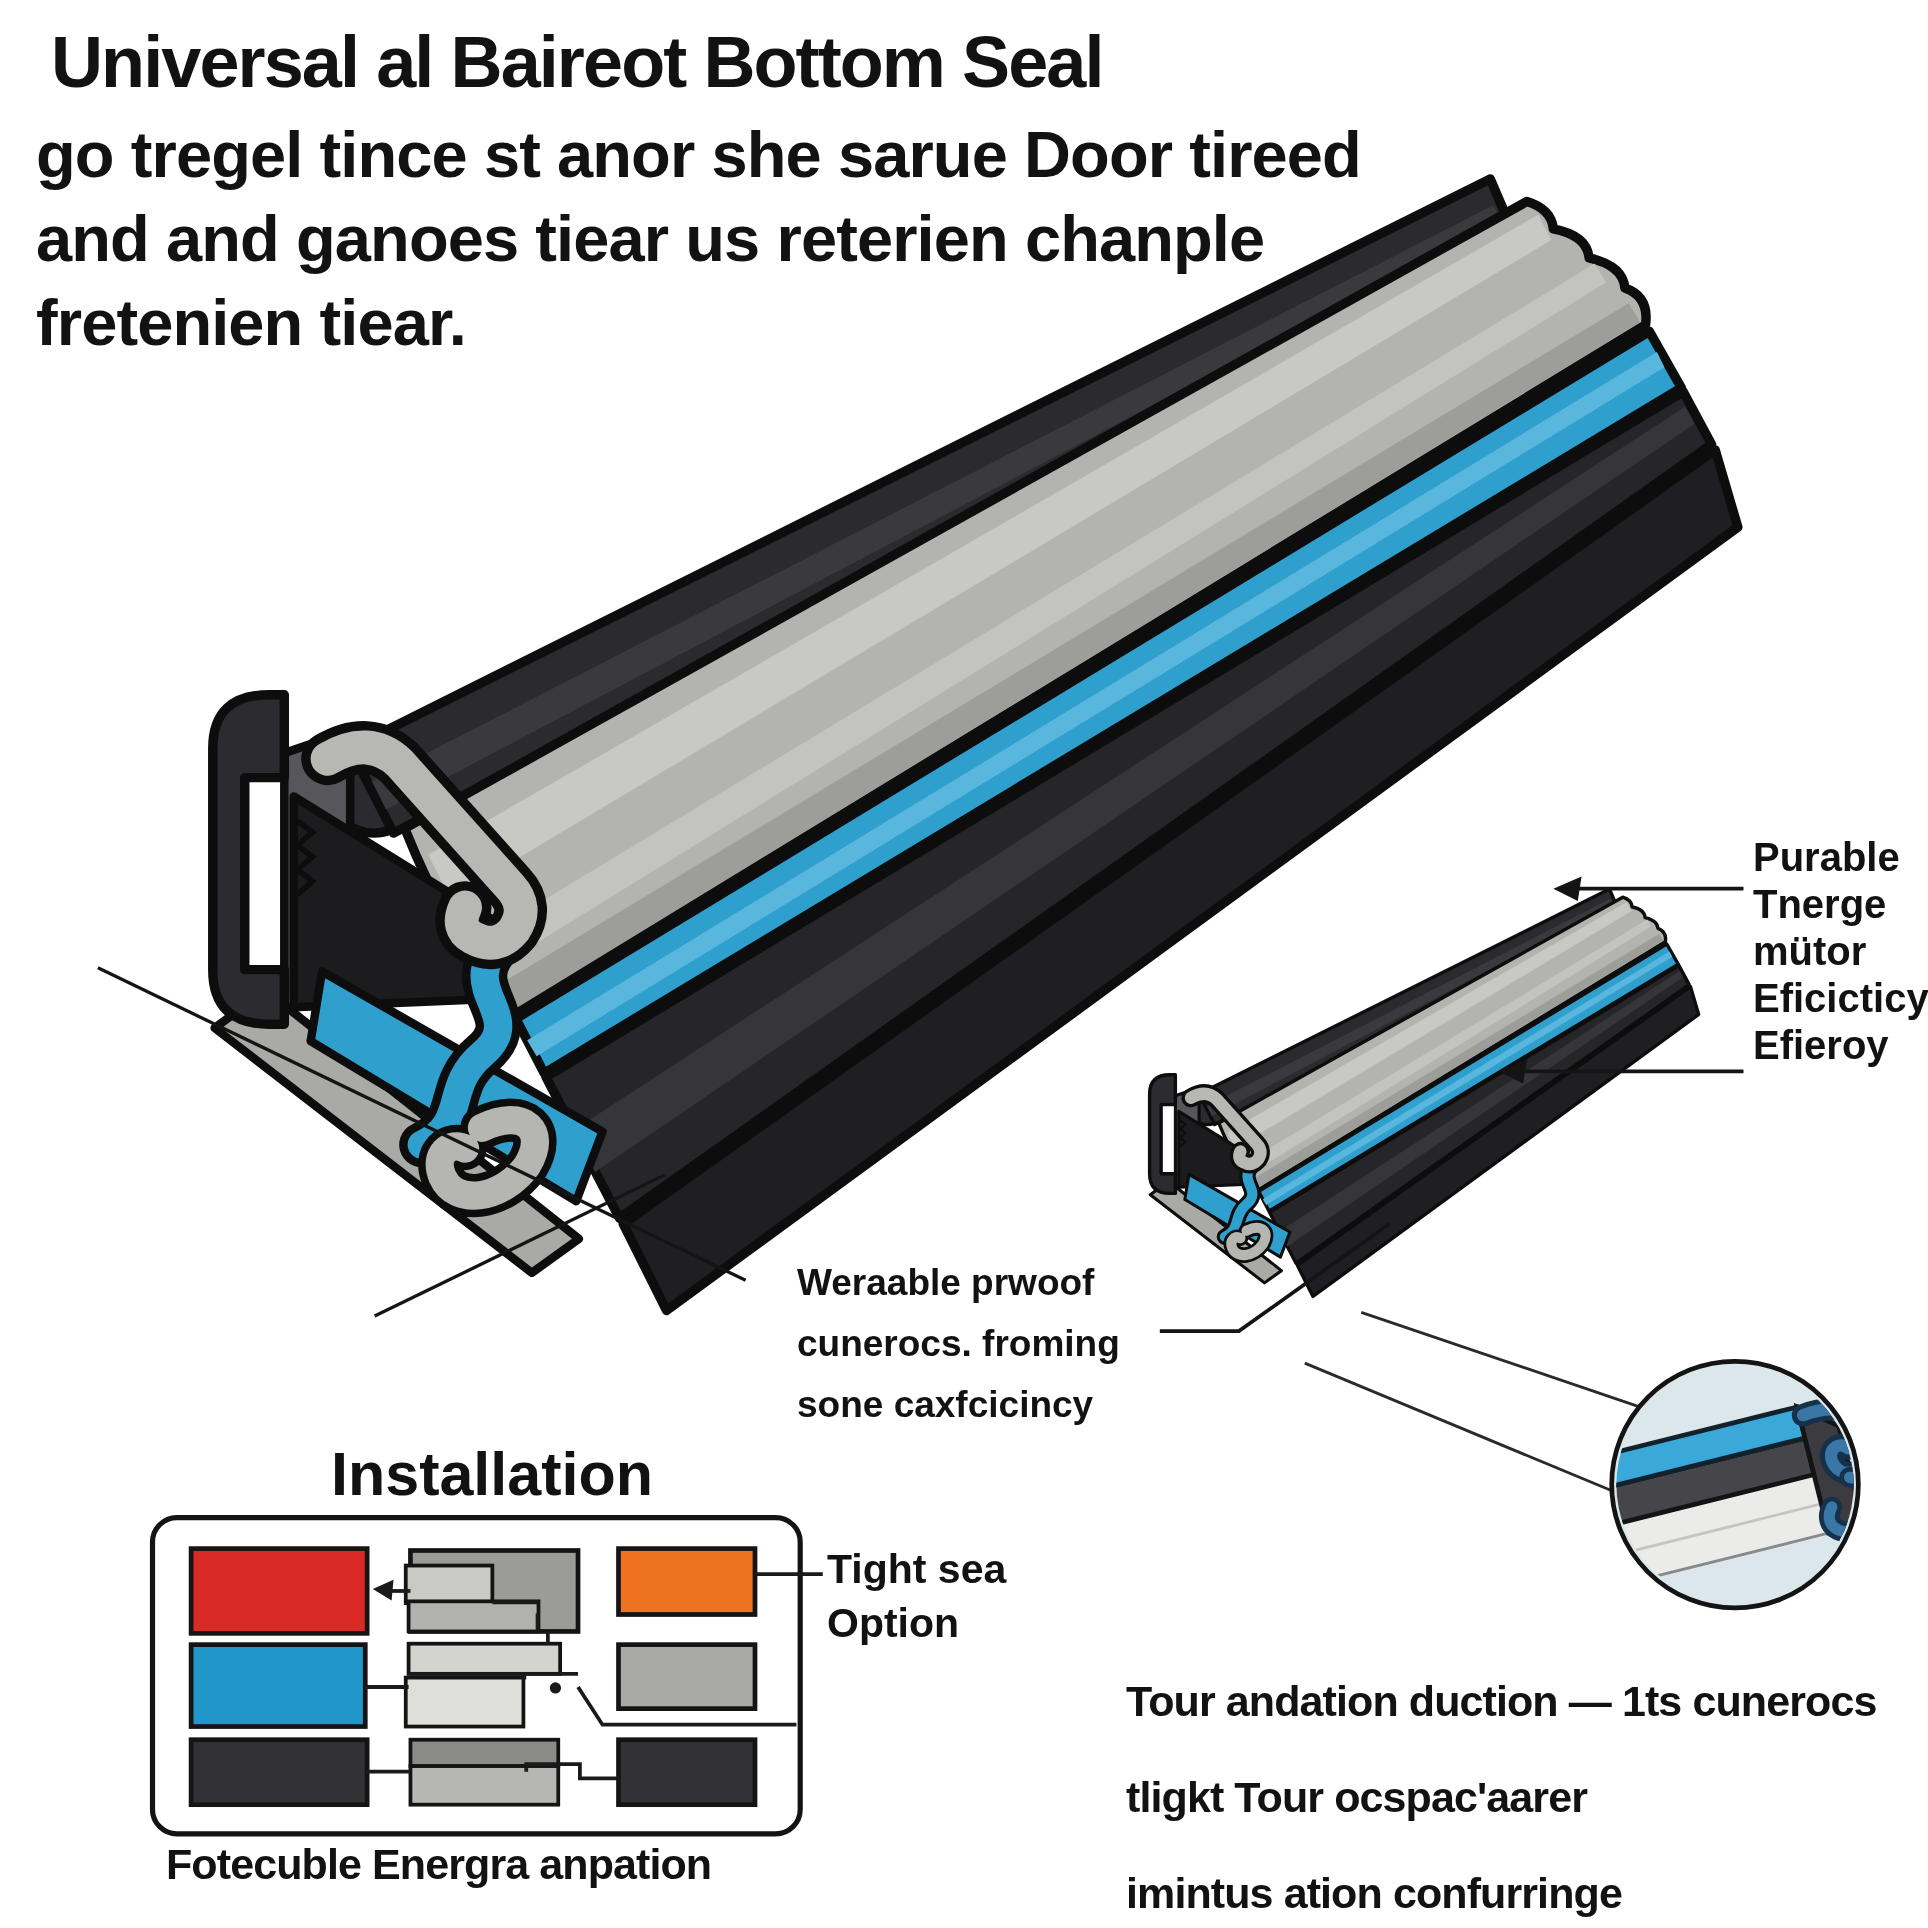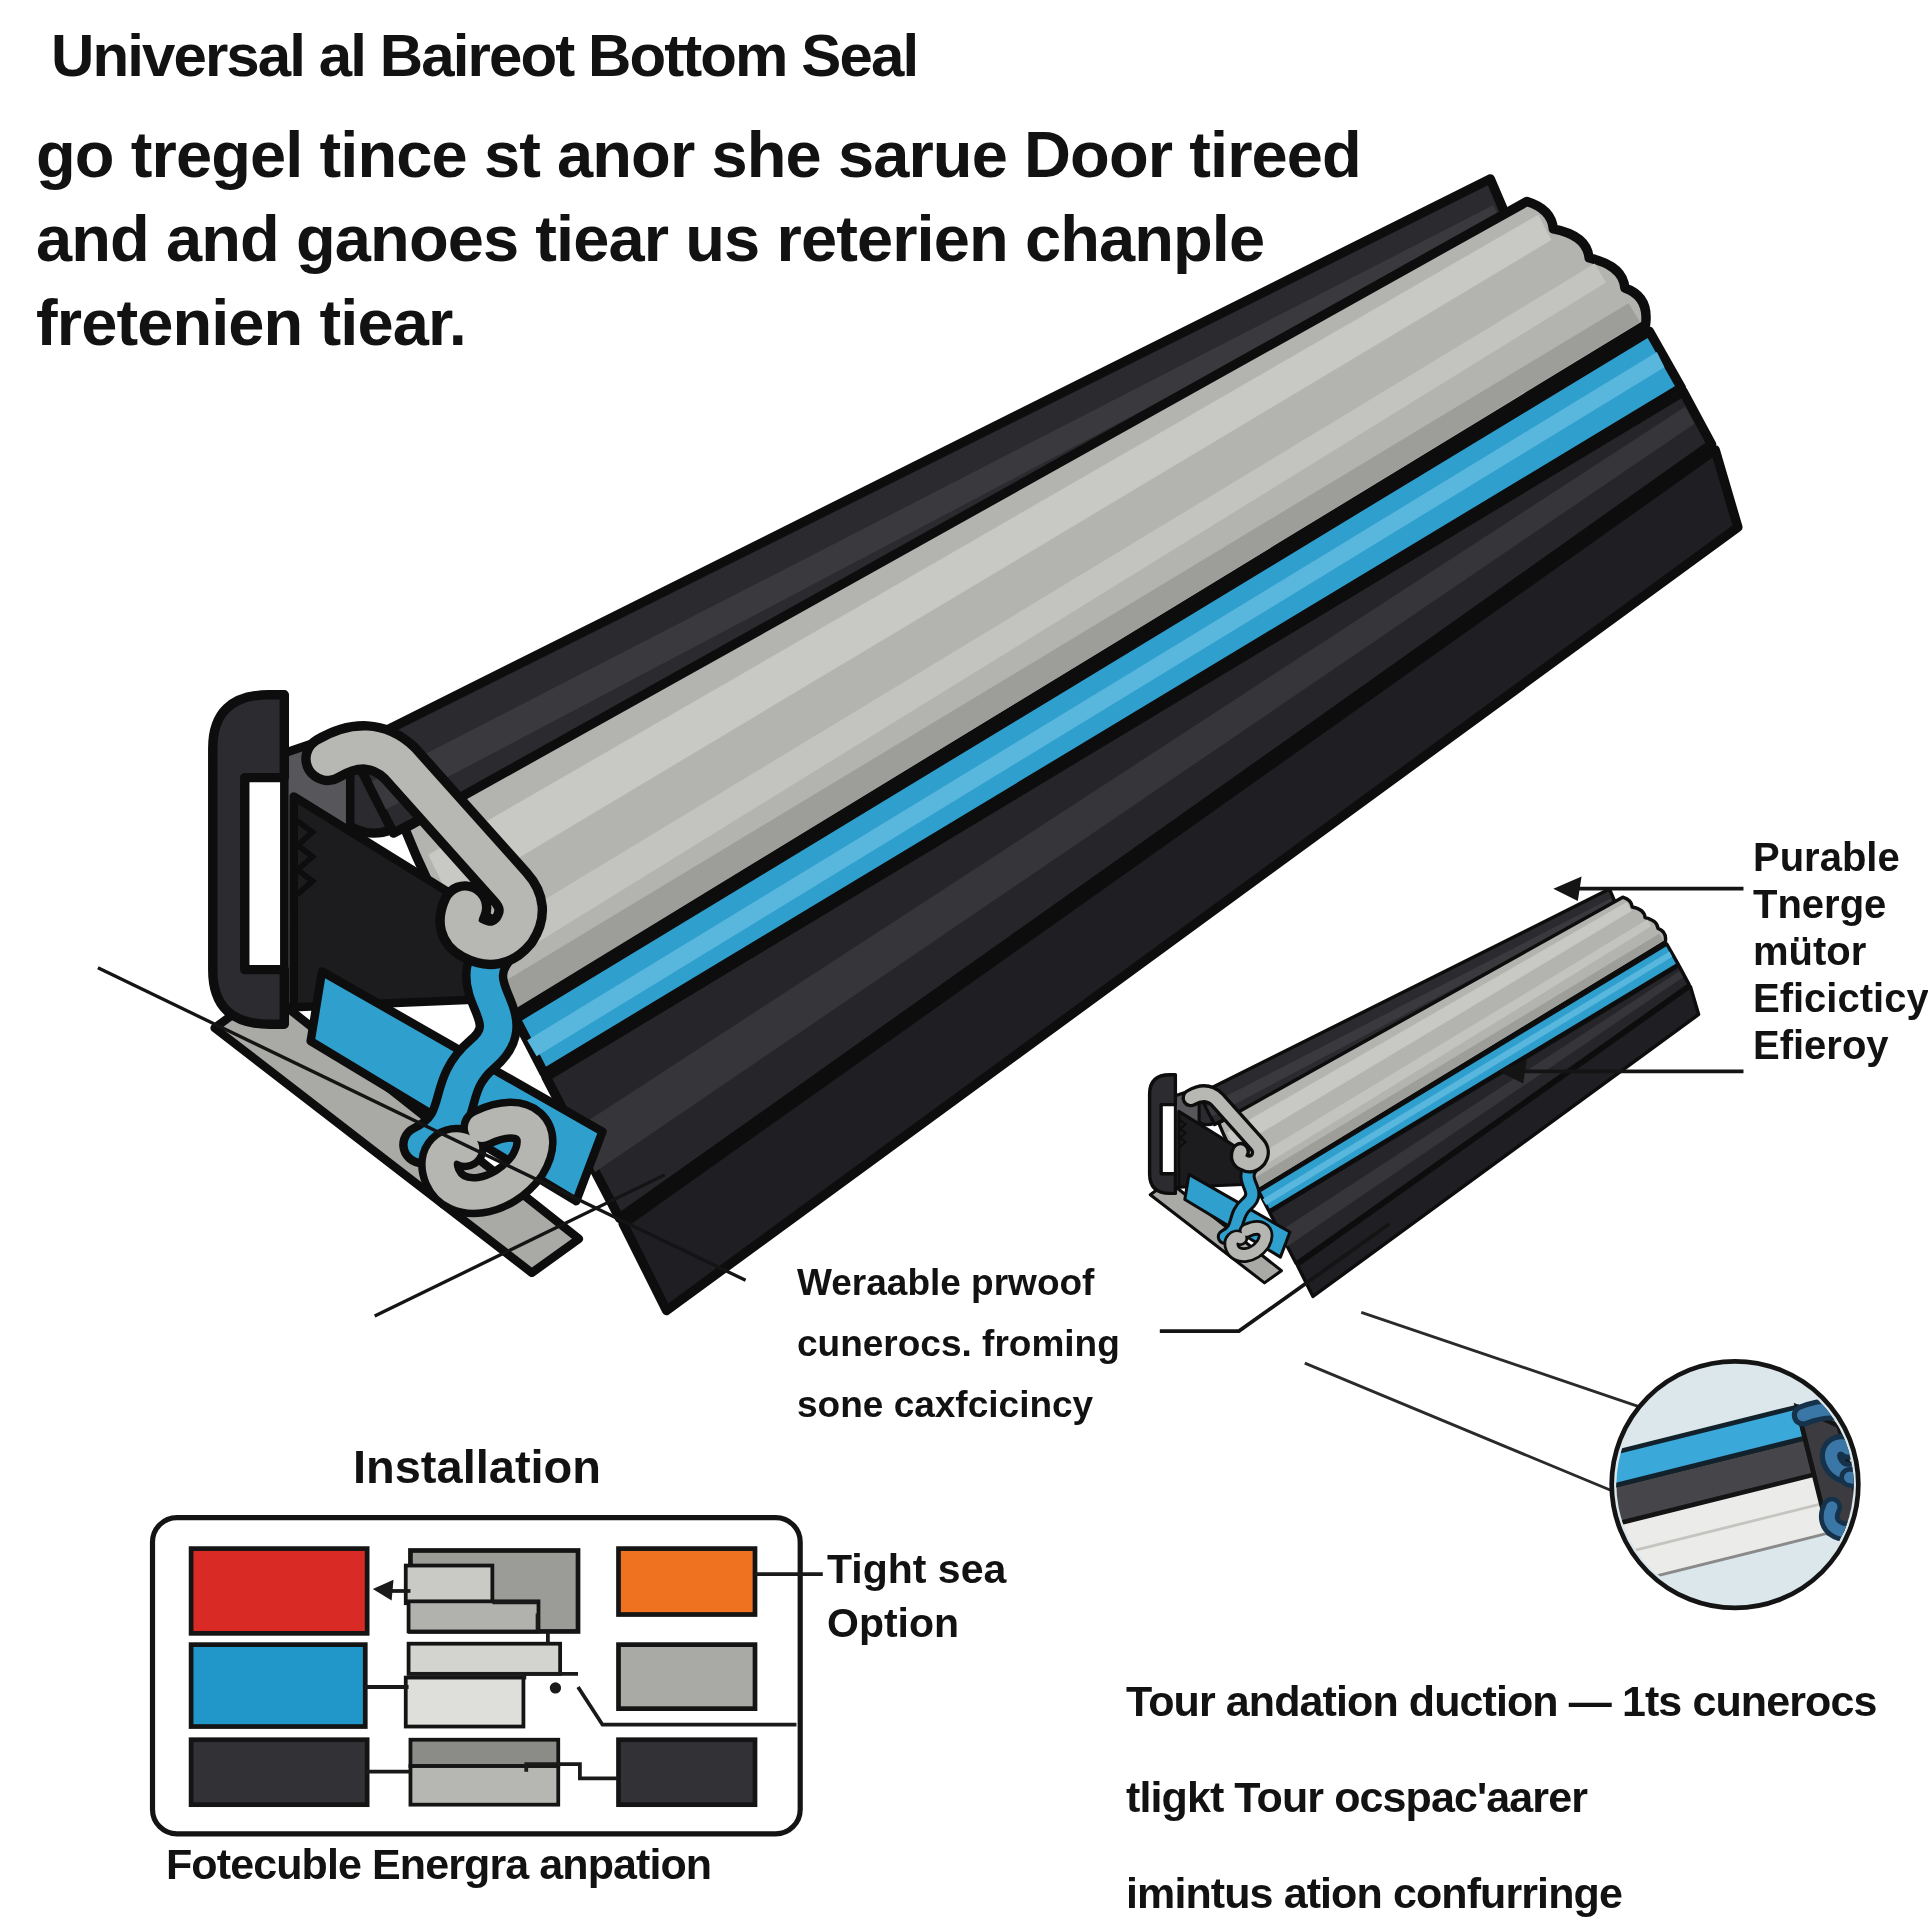--- a/index.html
+++ b/index.html
@@ -1,24 +1,24 @@
 <!DOCTYPE html>
 <html style="font-size:15px"><head>
 <meta charset="utf-8">
 <style>
   html,body{margin:0;padding:0;background:#e8e8e8;}
   .canvas{position:relative;width:1928px;height:1928px;background:#ffffff;overflow:hidden;
           font-family:"Liberation Sans",sans-serif;}
   svg.scene{position:absolute;left:0;top:0;}
   .t{position:absolute;color:#121212;font-weight:bold;white-space:nowrap;}
-  .title{left:51px;top:21px;font-size:60px;letter-spacing:-1.9px;}
+  .title{left:51px;top:21px;font-size:72px;letter-spacing:-1.9px;}
   .subtitle{left:36px;top:113px;font-size:65px;line-height:84px;letter-spacing:-0.9px;}
   .seal-labels{left:1753px;top:834px;font-size:40px;line-height:47px;}
   .material-callout{left:797px;top:1252px;font-size:37px;line-height:61px;}
-  .install-heading{left:331px;top:1439px;font-size:47px;width:292px;text-align:center;white-space:nowrap;}
+  .install-heading{left:331px;top:1439px;font-size:61px;width:292px;text-align:center;white-space:nowrap;}
   .tight-sea{left:827px;top:1542px;font-size:41px;line-height:54px;}
   .description{left:1126px;top:1653px;font-size:43px;line-height:96px;letter-spacing:-0.9px;}
   .caption{left:166px;top:1840px;font-size:43px;letter-spacing:-0.9px;text-align:right;}
 </style>
 </head>
 <body>
 
 <div class="canvas">
 
   <svg class="scene" width="1928" height="1928" viewBox="0 0 2048 2048">

